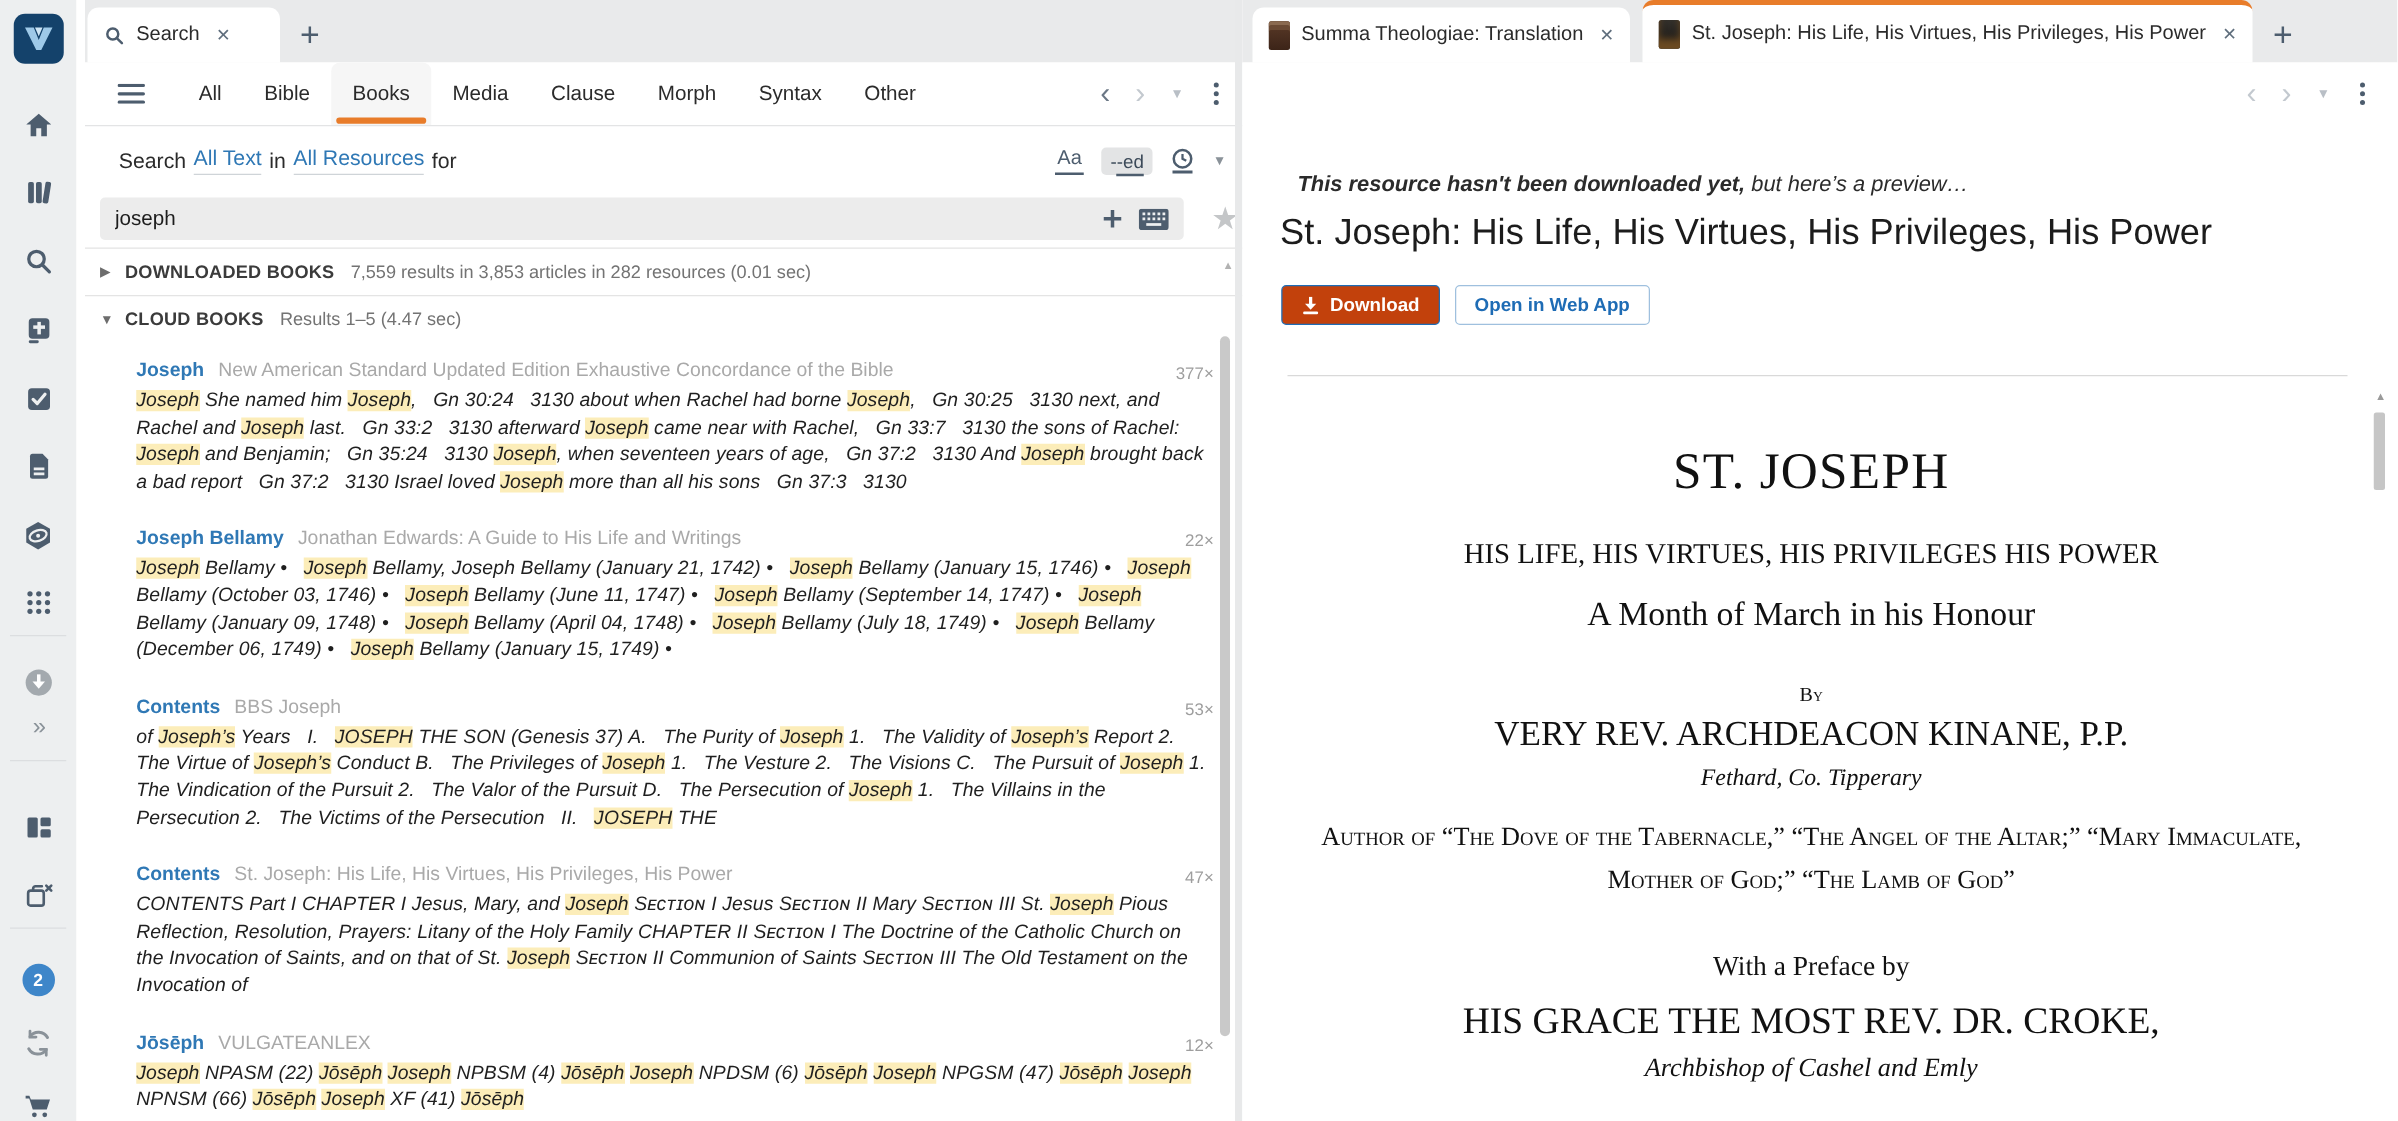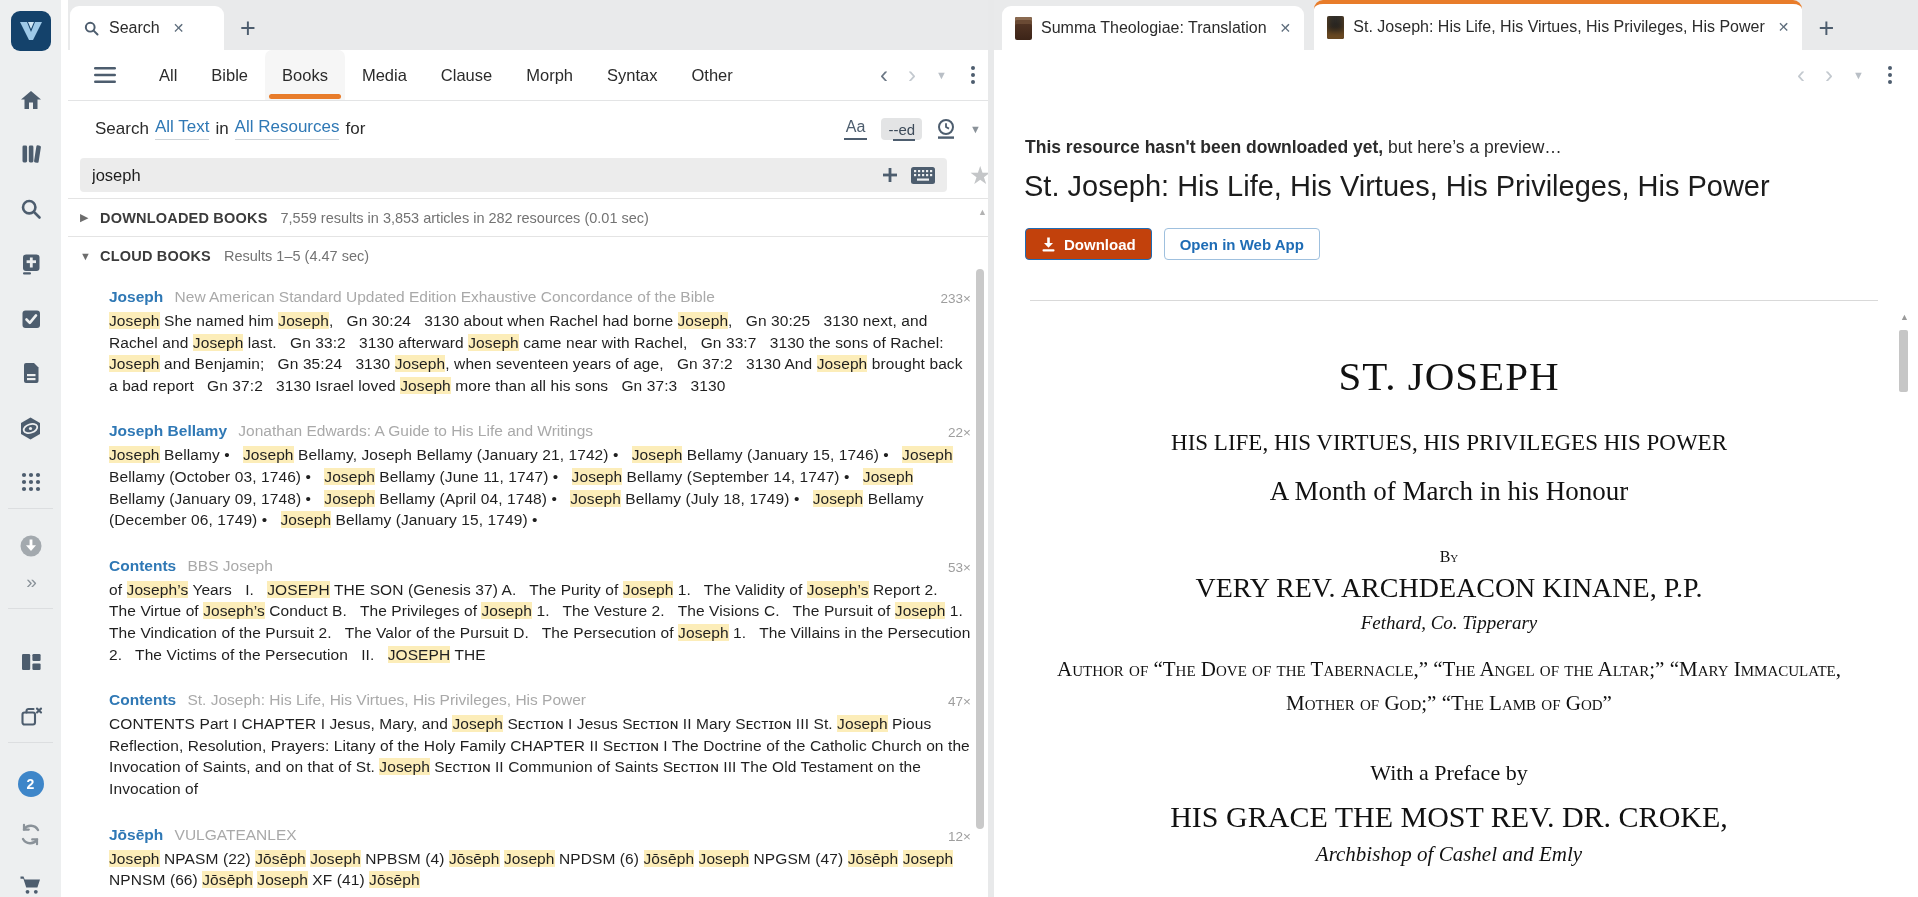--- a/index.html
+++ b/index.html
@@ -71,28 +71,28 @@
   .sect-row .tri{font-size:11px;color:#6d6d6d;width:20px;cursor:pointer;}
   .sect-label{font-size:14.5px;font-weight:bold;color:#3b3b3b;letter-spacing:.2px;cursor:pointer;}
   .sect-sum{font-size:14.5px;color:#737373;margin-left:13px;}
   .sect-rule{height:1px;background:#e4e4e4;}
   .results-list{margin:13px 0 0 41px;width:862px;}
   .result{position:relative;margin-bottom:25px;}
   .result-head{font-size:15.5px;line-height:20px;padding-right:45px;}
   .result-title{color:#2f78b5;font-weight:bold;cursor:pointer;}
   .result-source{color:#a9a9a9;margin-left:7px;}
   .result-count{position:absolute;right:0;top:2px;font-size:13.5px;color:#9e9e9e;}
-  .snippet{white-space:pre-wrap;font-size:15.5px;line-height:21.6px;color:#1f1f1f;margin-top:3px;letter-spacing:.1px;}
+  .snippet{white-space:pre-wrap;font-size:15.5px;line-height:21.6px;color:#1f1f1f;margin-top:3px;letter-spacing:.1px;font-style:italic;}
   .snippet .hl{background:#fcedb9;}
   .lscroll-arrow{position:absolute;right:8px;top:8px;font-size:9px;color:#b2b2b2;cursor:pointer;}
   .lscroll-thumb{position:absolute;right:11px;top:70px;width:8px;height:560px;border-radius:4px;background:#c9c9c9;cursor:pointer;}
 
   
   .rcontent{position:absolute;top:100px;left:0;right:0;bottom:0;background:#fff;}
-  .notice{position:absolute;left:31px;top:37px;font-size:17.5px;color:#2b2b2b;}
+  .notice{position:absolute;left:44px;top:37px;font-size:17.5px;color:#2b2b2b;font-style:italic;}
   .notice b{font-weight:bold;}
   .res-big-title{position:absolute;left:30px;top:70px;font-size:29px;color:#1c1c1c;font-weight:400;}
   .btn-row{position:absolute;left:31px;top:128px;display:flex;gap:12px;}
   .btn{height:32px;border-radius:4px;display:inline-flex;align-items:center;gap:8px;padding:0 15px;
        font-size:15px;font-weight:bold;cursor:pointer;box-sizing:border-box;}
   .btn-download{background:#c2410c;color:#fff;border:1px solid #1e6cb5;}
   .btn-open{background:#fff;color:#1e6cb5;border:1px solid #9fc0de;}
   .rhr{position:absolute;left:36px;right:40px;top:200px;height:1px;background:#d9d9d9;}
 
   .doc{position:absolute;left:36px;width:838px;top:0;text-align:center;color:#111;
@@ -337,21 +337,21 @@
       <div class="sect-rule"></div>
       <div class="sect-row">
         <span class="tri">▼</span>
         <span class="sect-label">CLOUD BOOKS</span>
         <span class="sect-sum">Results 1–5 (4.47 sec)</span>
       </div>
       <div class="results-list">
   <div class="result">
     <div class="result-head">
       <span class="result-title">Joseph</span><span class="result-source"> New American Standard Updated Edition Exhaustive Concordance of the Bible</span>
-      <span class="result-count">233×</span>
+      <span class="result-count">377×</span>
     </div>
     <div class="snippet"><span class="hl">Joseph</span><span> She named him </span><span class="hl">Joseph</span><span>,   Gn 30:24   3130 about when Rachel had borne </span><span class="hl">Joseph</span><span>,   Gn 30:25   3130 next, and Rachel and </span><span class="hl">Joseph</span><span> last.   Gn 33:2   3130 afterward </span><span class="hl">Joseph</span><span> came near with Rachel,   Gn 33:7   3130 the sons of Rachel: </span><span class="hl">Joseph</span><span> and Benjamin;   Gn 35:24   3130 </span><span class="hl">Joseph</span><span>, when seventeen years of age,   Gn 37:2   3130 And </span><span class="hl">Joseph</span><span> brought back a bad report   Gn 37:2   3130 Israel loved </span><span class="hl">Joseph</span><span> more than all his sons   Gn 37:3   3130</span></div>
   </div>
 
   <div class="result">
     <div class="result-head">
       <span class="result-title">Joseph Bellamy</span><span class="result-source"> Jonathan Edwards: A Guide to His Life and Writings</span>
       <span class="result-count">22×</span>
     </div>
     <div class="snippet"><span class="hl">Joseph</span><span> Bellamy •   </span><span class="hl">Joseph</span><span> Bellamy, Joseph Bellamy (January 21, 1742) •   </span><span class="hl">Joseph</span><span> Bellamy (January 15, 1746) •   </span><span class="hl">Joseph</span><span> Bellamy (October 03, 1746) •   </span><span class="hl">Joseph</span><span> Bellamy (June 11, 1747) •   </span><span class="hl">Joseph</span><span> Bellamy (September 14, 1747) •   </span><span class="hl">Joseph</span><span> Bellamy (January 09, 1748) •   </span><span class="hl">Joseph</span><span> Bellamy (April 04, 1748) •   </span><span class="hl">Joseph</span><span> Bellamy (July 18, 1749) •   </span><span class="hl">Joseph</span><span> Bellamy (December 06, 1749) •   </span><span class="hl">Joseph</span><span> Bellamy (January 15, 1749) •</span></div>

